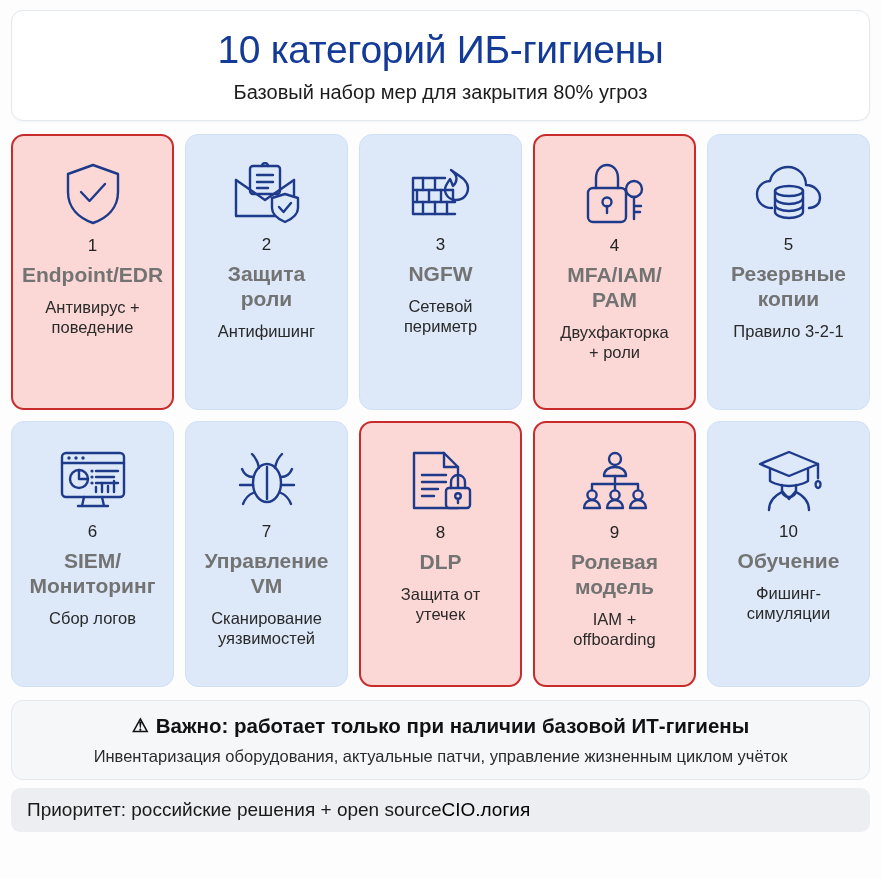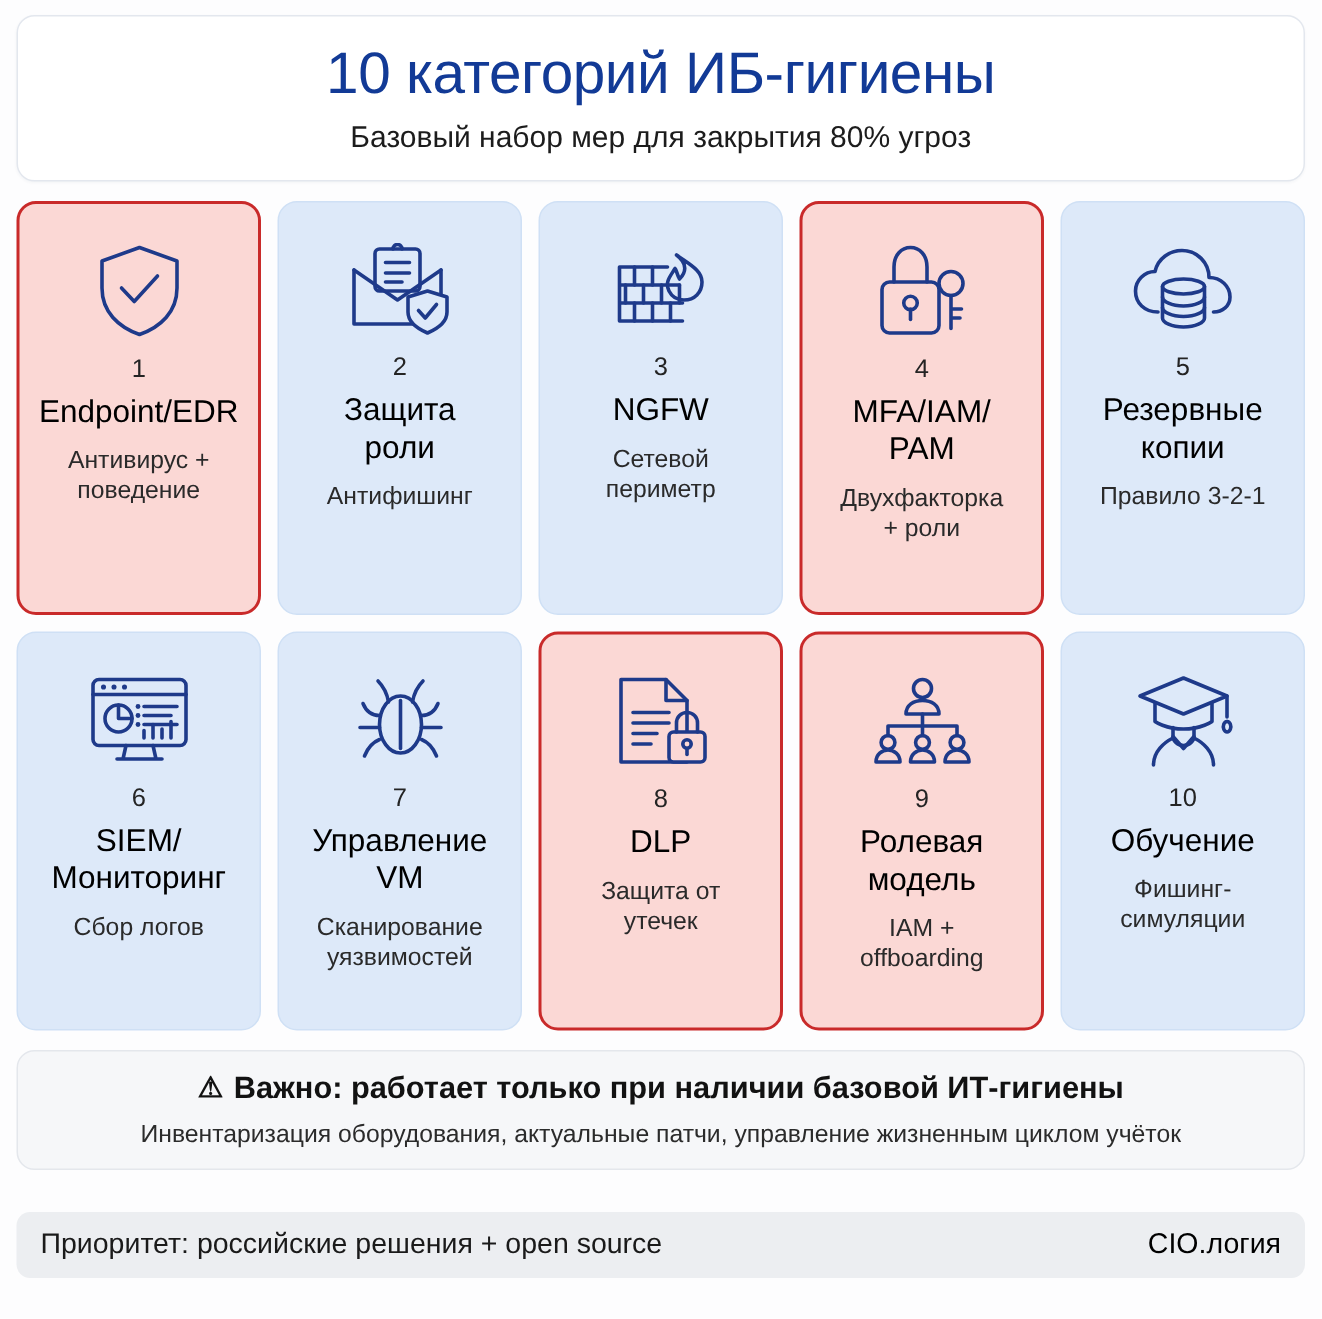--- a/index.html
+++ b/index.html
@@ -80,22 +80,22 @@
 
   .card-num {
     margin-top: 6px;
     font-size: 17px;
     color: #242424;
     line-height: 1.2;
   }
   .card-title {
     margin-top: 7px;
     font-size: 21px;
-    font-weight: normal;
-    color: #000000;
+    font-weight: bold;
+    color: #737373;
     line-height: 1.18;
     white-space: pre-line;
   }
   .card-desc {
     margin-top: 9px;
     font-size: 16.5px;
     color: #2a2a2a;
     line-height: 1.25;
     white-space: pre-line;
   }
@@ -120,27 +120,26 @@
   }
   .warn-icon { font-size: 19px; line-height: 1; }
   .warning-sub {
     margin-top: 9px;
     font-size: 16.5px;
     color: #2b2b2b;
   }
 
   
   .footer-bar {
-    margin-top: 28px;
+    margin-top: 8px;
     background: #eceef1;
     border-radius: 9px;
     padding: 11px 16px;
     display: flex;
     align-items: center;
-    justify-content: space-between;
   }
   .footer-left { font-size: 19px; color: #1a1a1a; }
   .footer-right { font-size: 19px; color: #000000; }
 </style>
 </head>
 <body>
 
 <div class="page">
 
   <div class="header-card">

